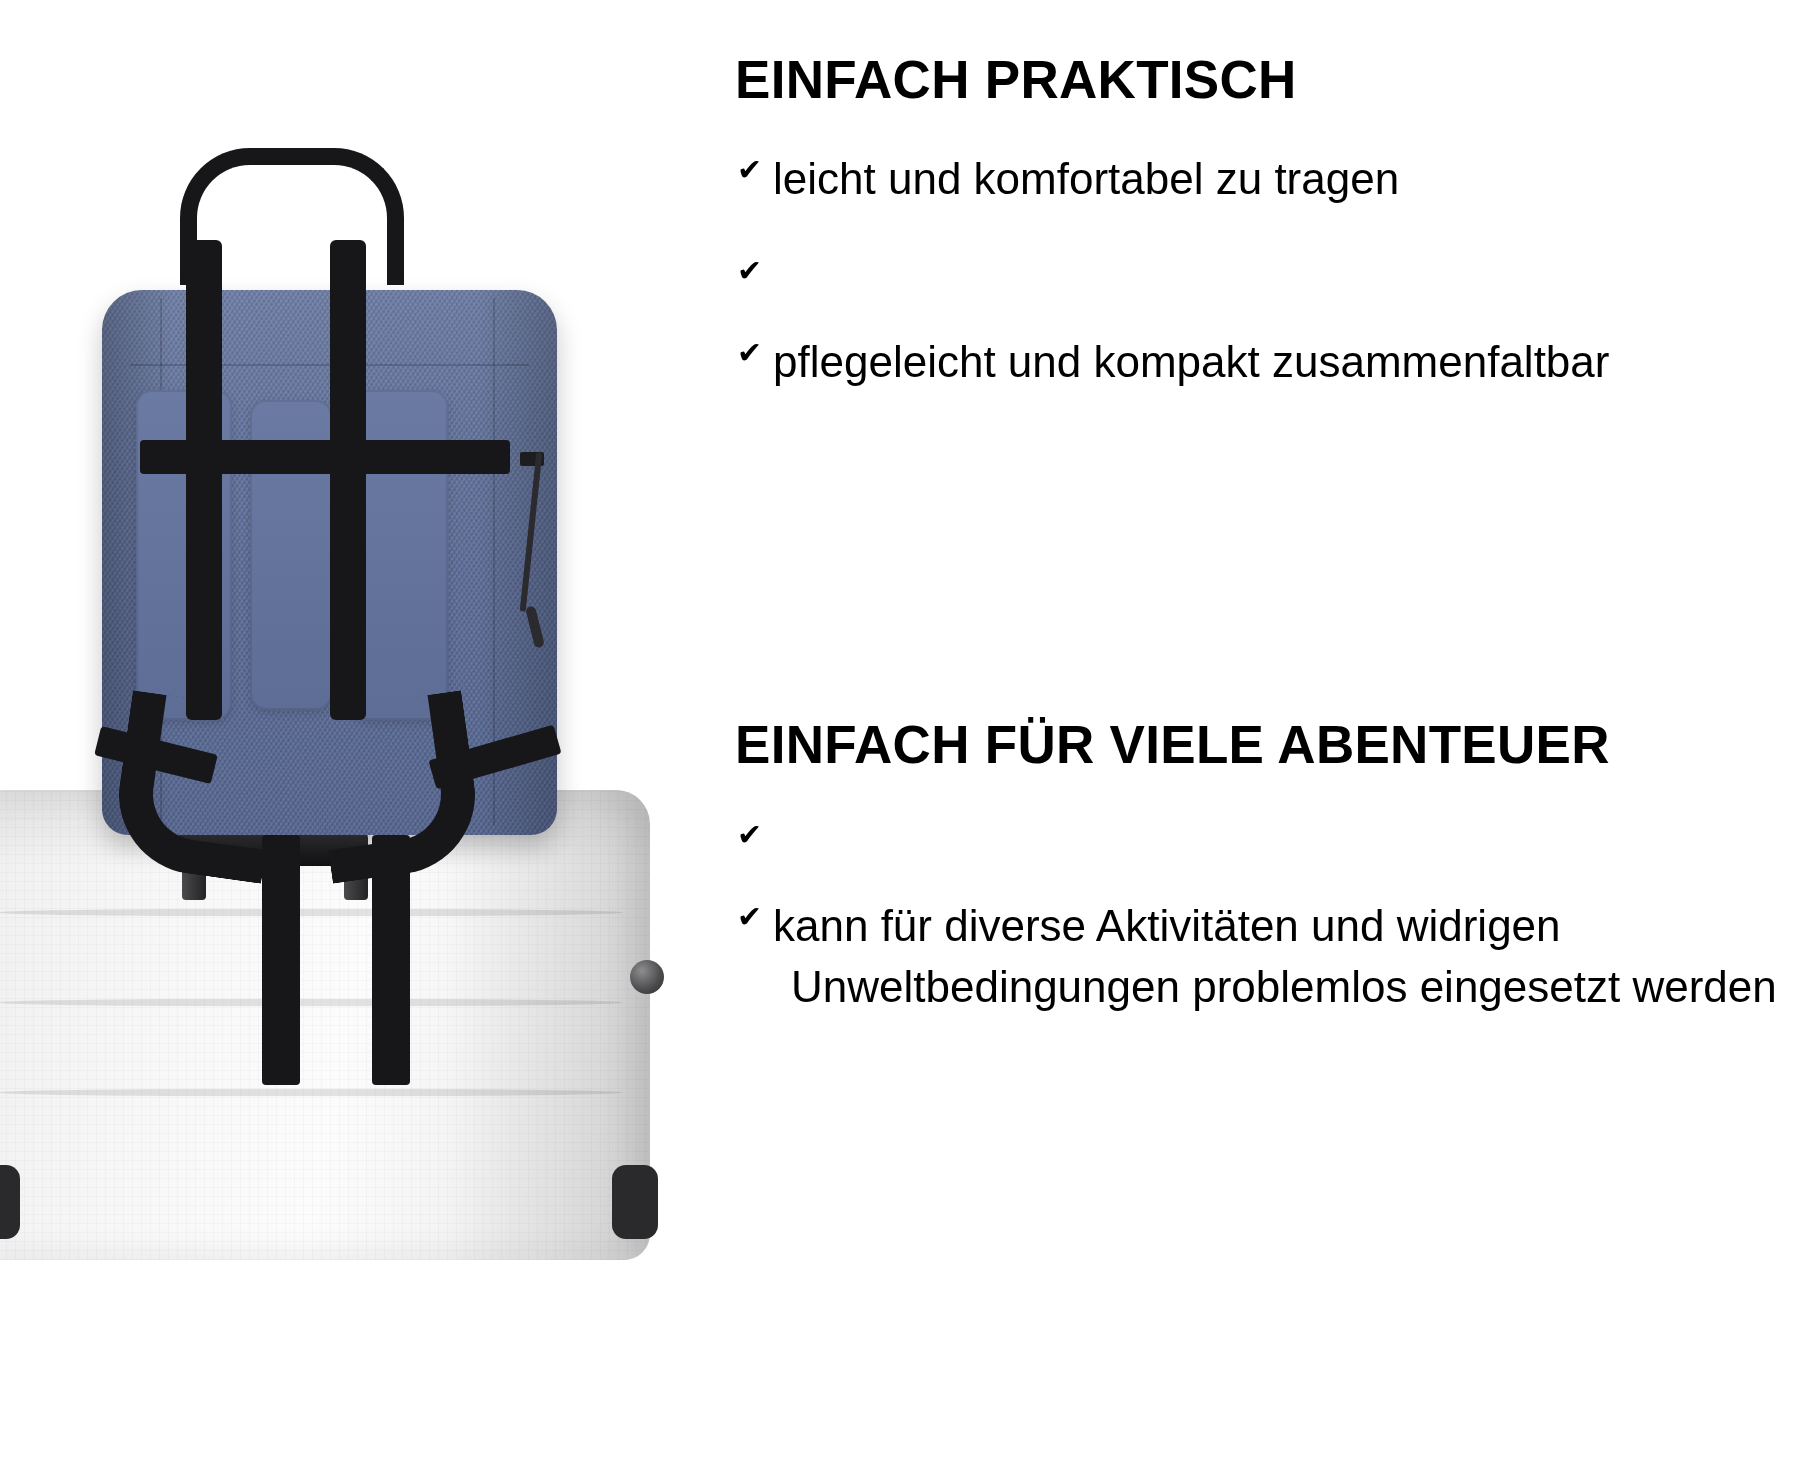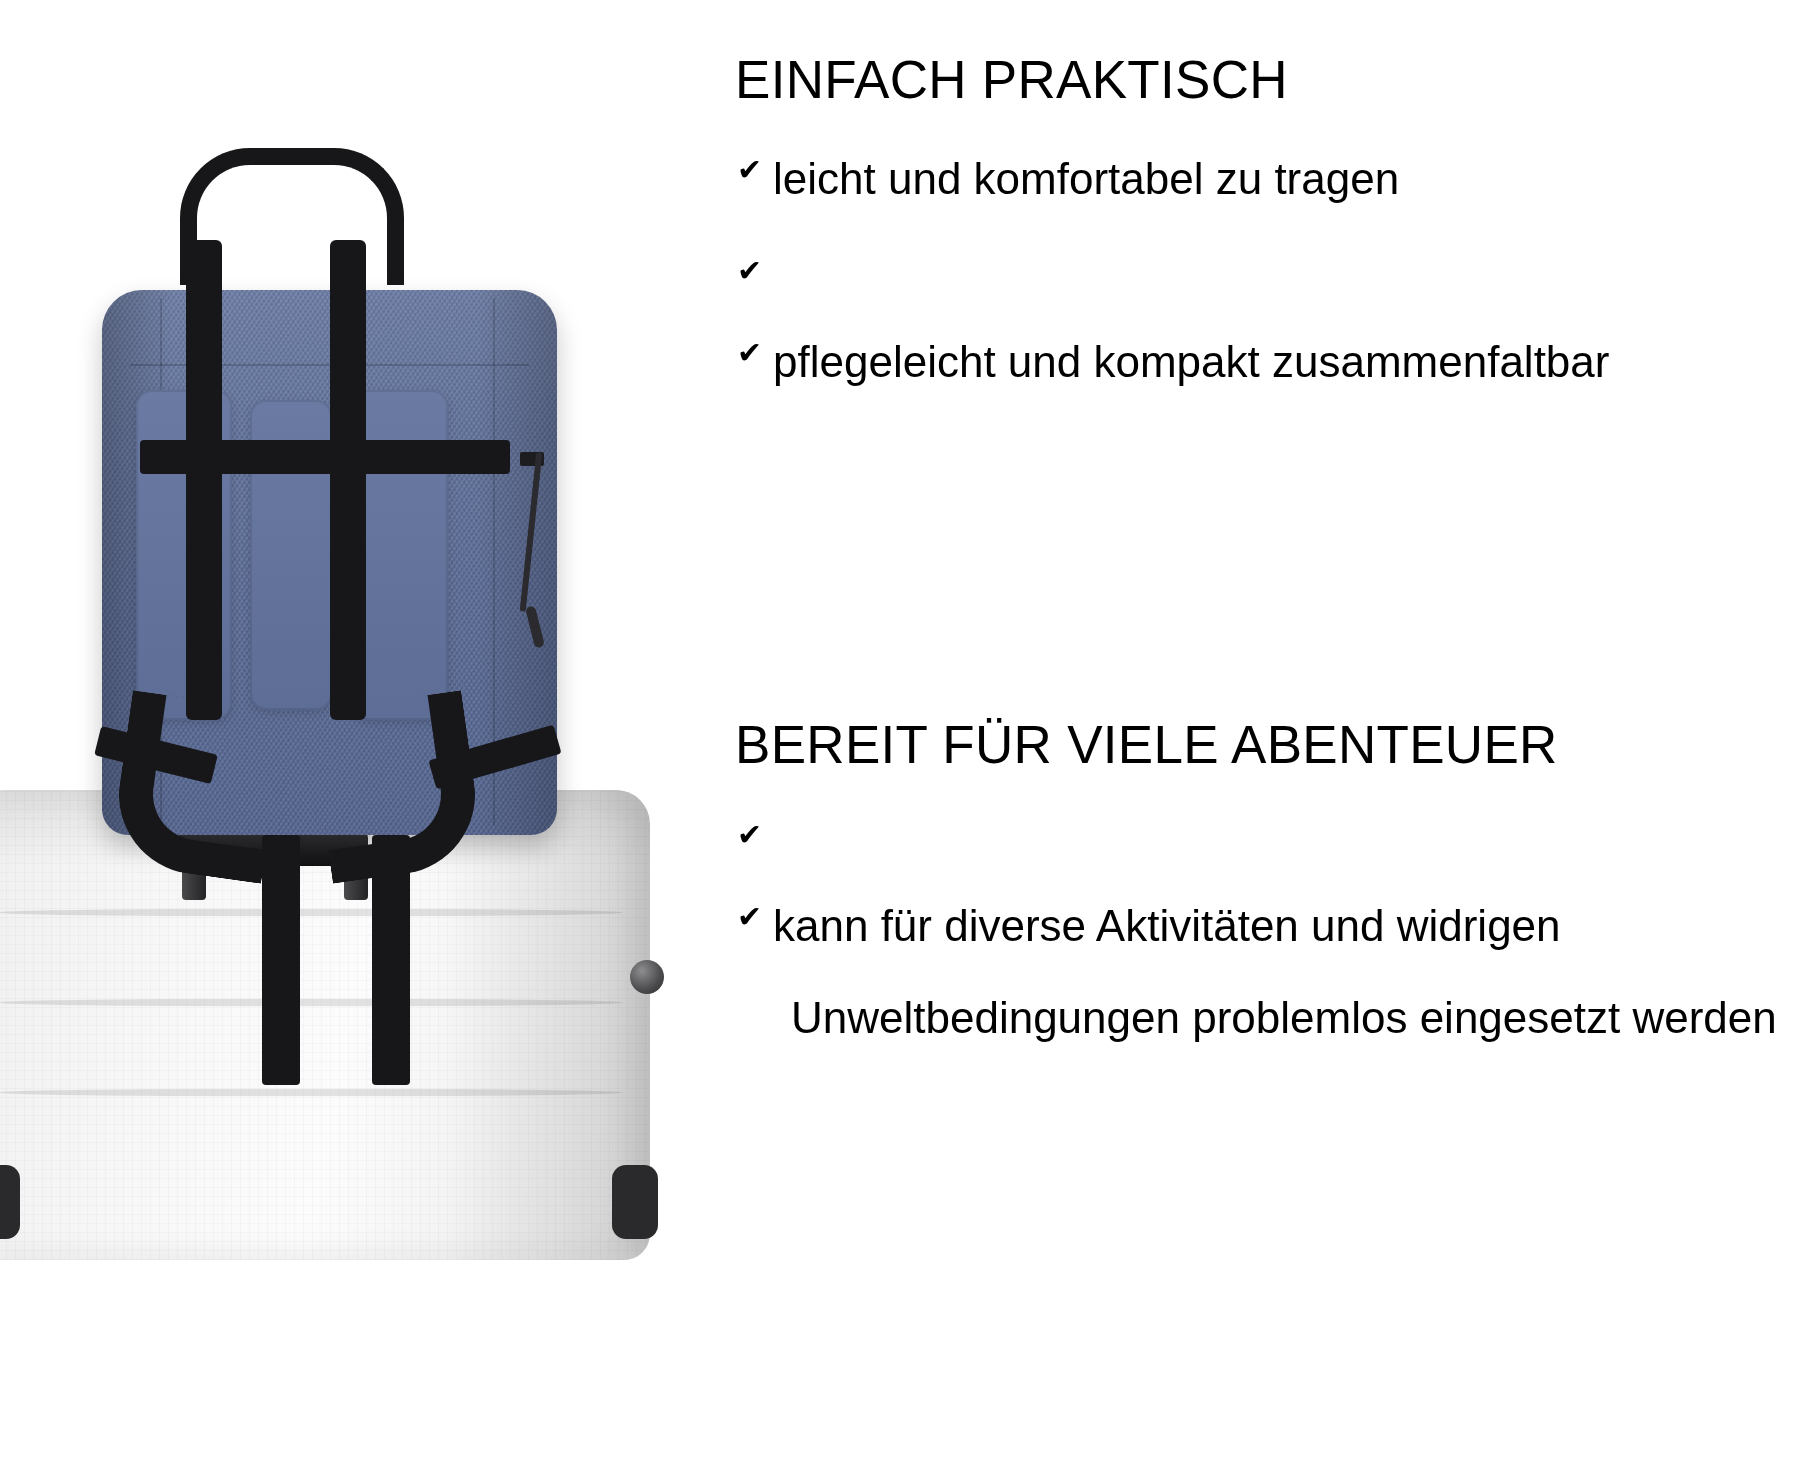--- a/index.html
+++ b/index.html
@@ -307,21 +307,21 @@
     width: 1065px;
     height: 1482px;
   }
 
   .section { position: absolute; left: 0; width: 1065px; }
   .section-1 { top: 50px; }
   .section-2 { top: 715px; }
 
   .headline {
     font-size: 53px;
-    font-weight: normal;
+    font-weight: bold;
     letter-spacing: 0.3px;
     color: #000000;
     margin: 0 0 40px 0;
     line-height: 1.12;
   }
 
   .bullets { margin: 0; padding: 0; list-style: none; }
 
   .bullet {
     display: flex;
@@ -340,21 +340,21 @@
     margin-right: 6px;
     font-family: "DejaVu Sans", sans-serif;
   }
   .bullet-text {
     font-size: 44px;
     line-height: 1.38;
     color: #000000;
     font-weight: normal;
     max-width: 1010px;
   }
-  .bullet-text .line2 { display: block; padding-left: 18px; margin-top: 31px; }
+  .bullet-text .line2 { display: block; padding-left: 18px; }
 </style>
 </head>
 <body>
 
 <div class="page">
 
   <div class="photo-area">
 
     <div class="suitcase">
       <div class="suitcase-texture"></div>
@@ -415,21 +415,21 @@
           <span class="check">✔</span>
         </li>
         <li class="bullet">
           <span class="check">✔</span>
           <span class="bullet-text">pflegeleicht und kompakt zusammenfaltbar</span>
         </li>
       </ul>
     </div>
 
     <div class="section section-2">
-      <h2 class="headline">BEREIT FÜR VIELE ABENTEUER</h2>
+      <h2 class="headline">EINFACH FÜR VIELE ABENTEUER</h2>
       <ul class="bullets">
         <li class="bullet">
           <span class="check">✔</span>
         </li>
         <li class="bullet">
           <span class="check">✔</span>
           <span class="bullet-text">
             <span>kann für diverse Aktivitäten und widrigen</span>
             <span class="line2">Unweltbedingungen problemlos eingesetzt werden</span>
           </span>

